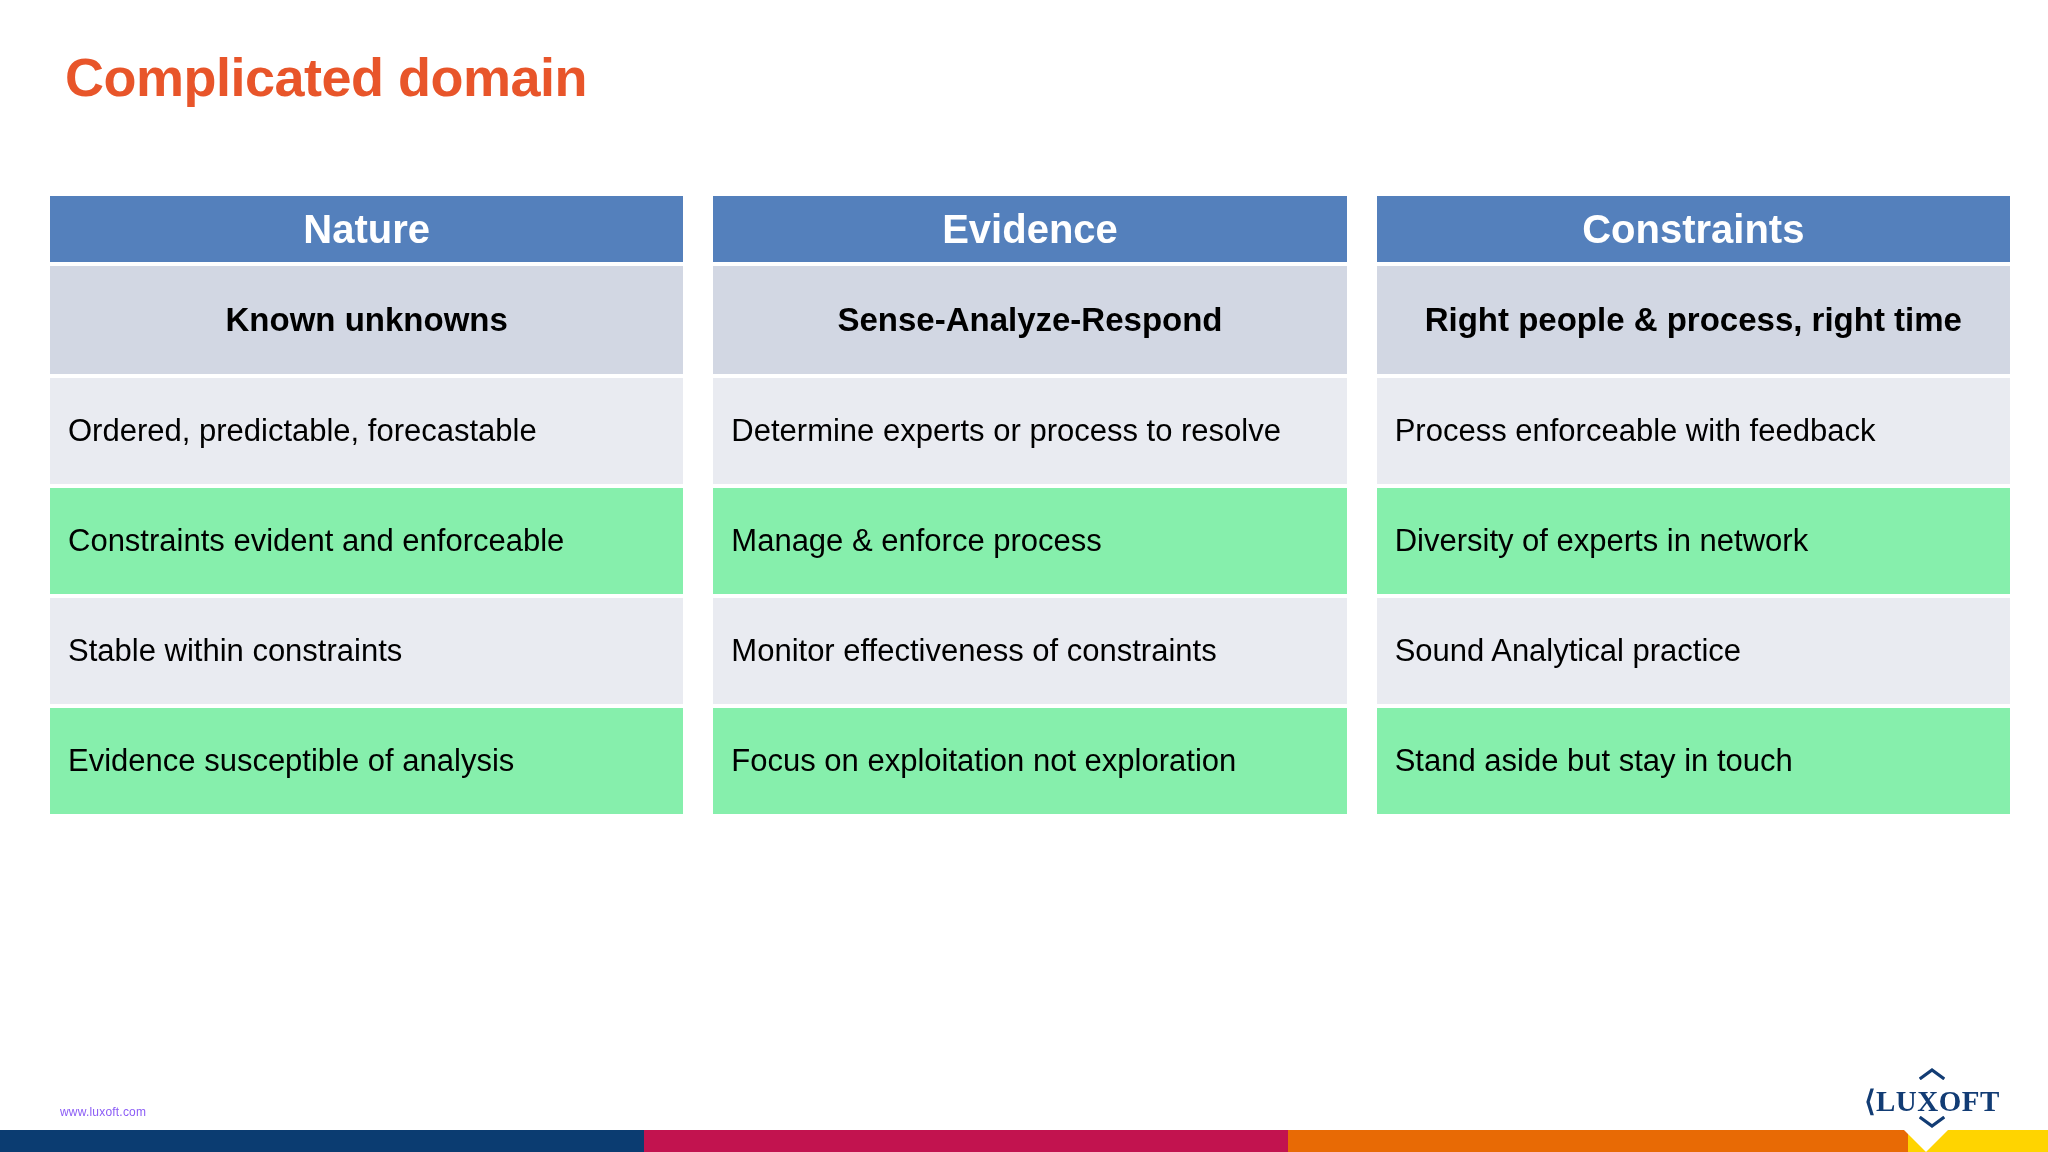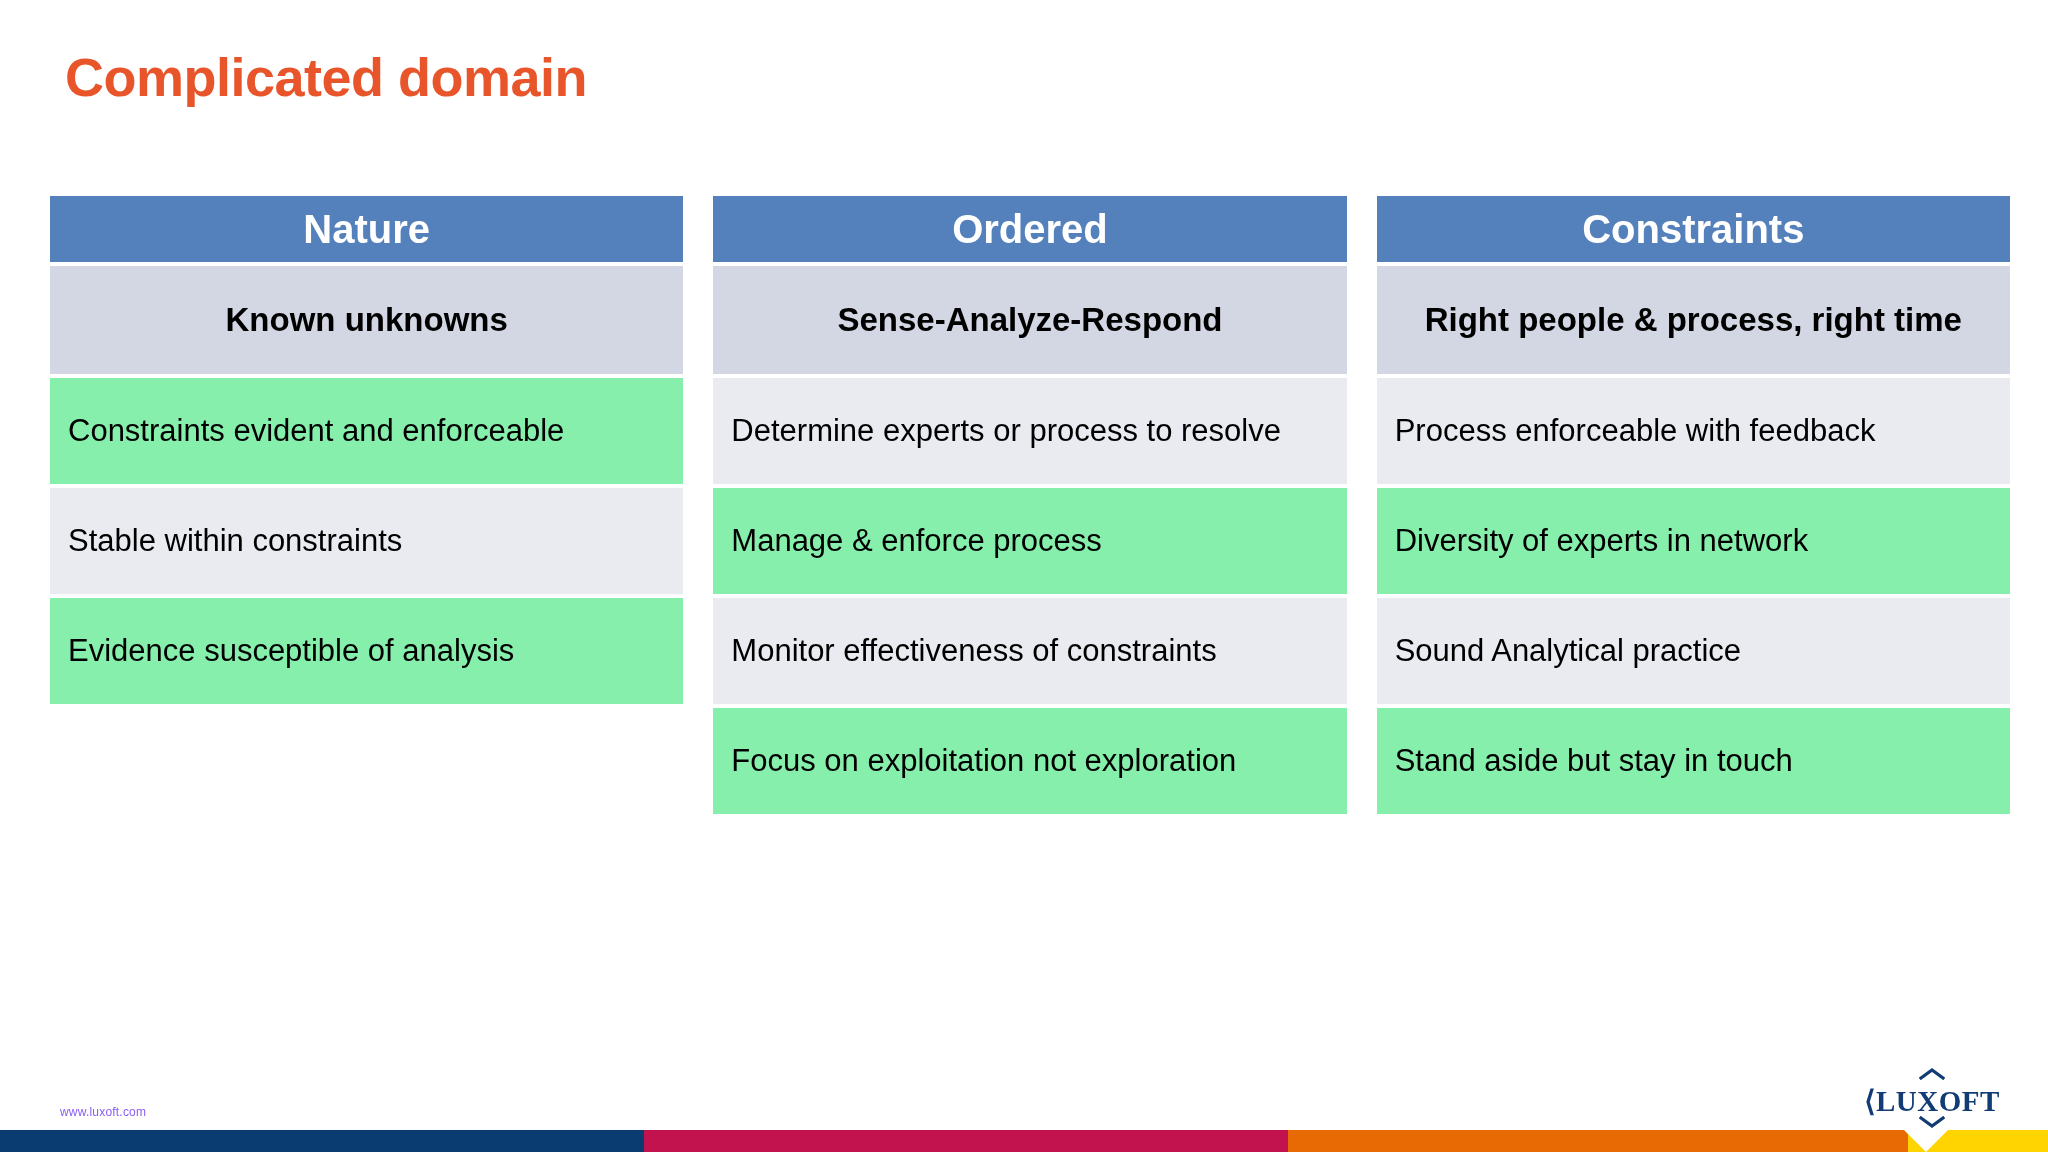--- a/index.html
+++ b/index.html
@@ -169,27 +169,28 @@
 
 <div id="slide">
 
   <div id="slide-title">Complicated domain</div>
 
   <div id="matrix">
 
     <div class="col">
       <div class="cell-header">Nature</div>
       <div class="cell-sub">Known unknowns</div>
+      <div class="cell-body band-light">Ordered, predictable, forecastable</div>
       <div class="cell-body band-dark">Constraints evident and enforceable</div>
       <div class="cell-body band-light">Stable within constraints</div>
       <div class="cell-body band-dark">Evidence susceptible of analysis</div>
     </div>
 
     <div class="col">
-      <div class="cell-header">Ordered</div>
+      <div class="cell-header">Evidence</div>
       <div class="cell-sub">Sense-Analyze-Respond</div>
       <div class="cell-body band-light">Determine experts or process to resolve</div>
       <div class="cell-body band-dark">Manage &amp; enforce process</div>
       <div class="cell-body band-light">Monitor effectiveness of constraints</div>
       <div class="cell-body band-dark">Focus on exploitation not exploration</div>
     </div>
 
     <div class="col">
       <div class="cell-header">Constraints</div>
       <div class="cell-sub">Right people &amp; process, right time</div>

